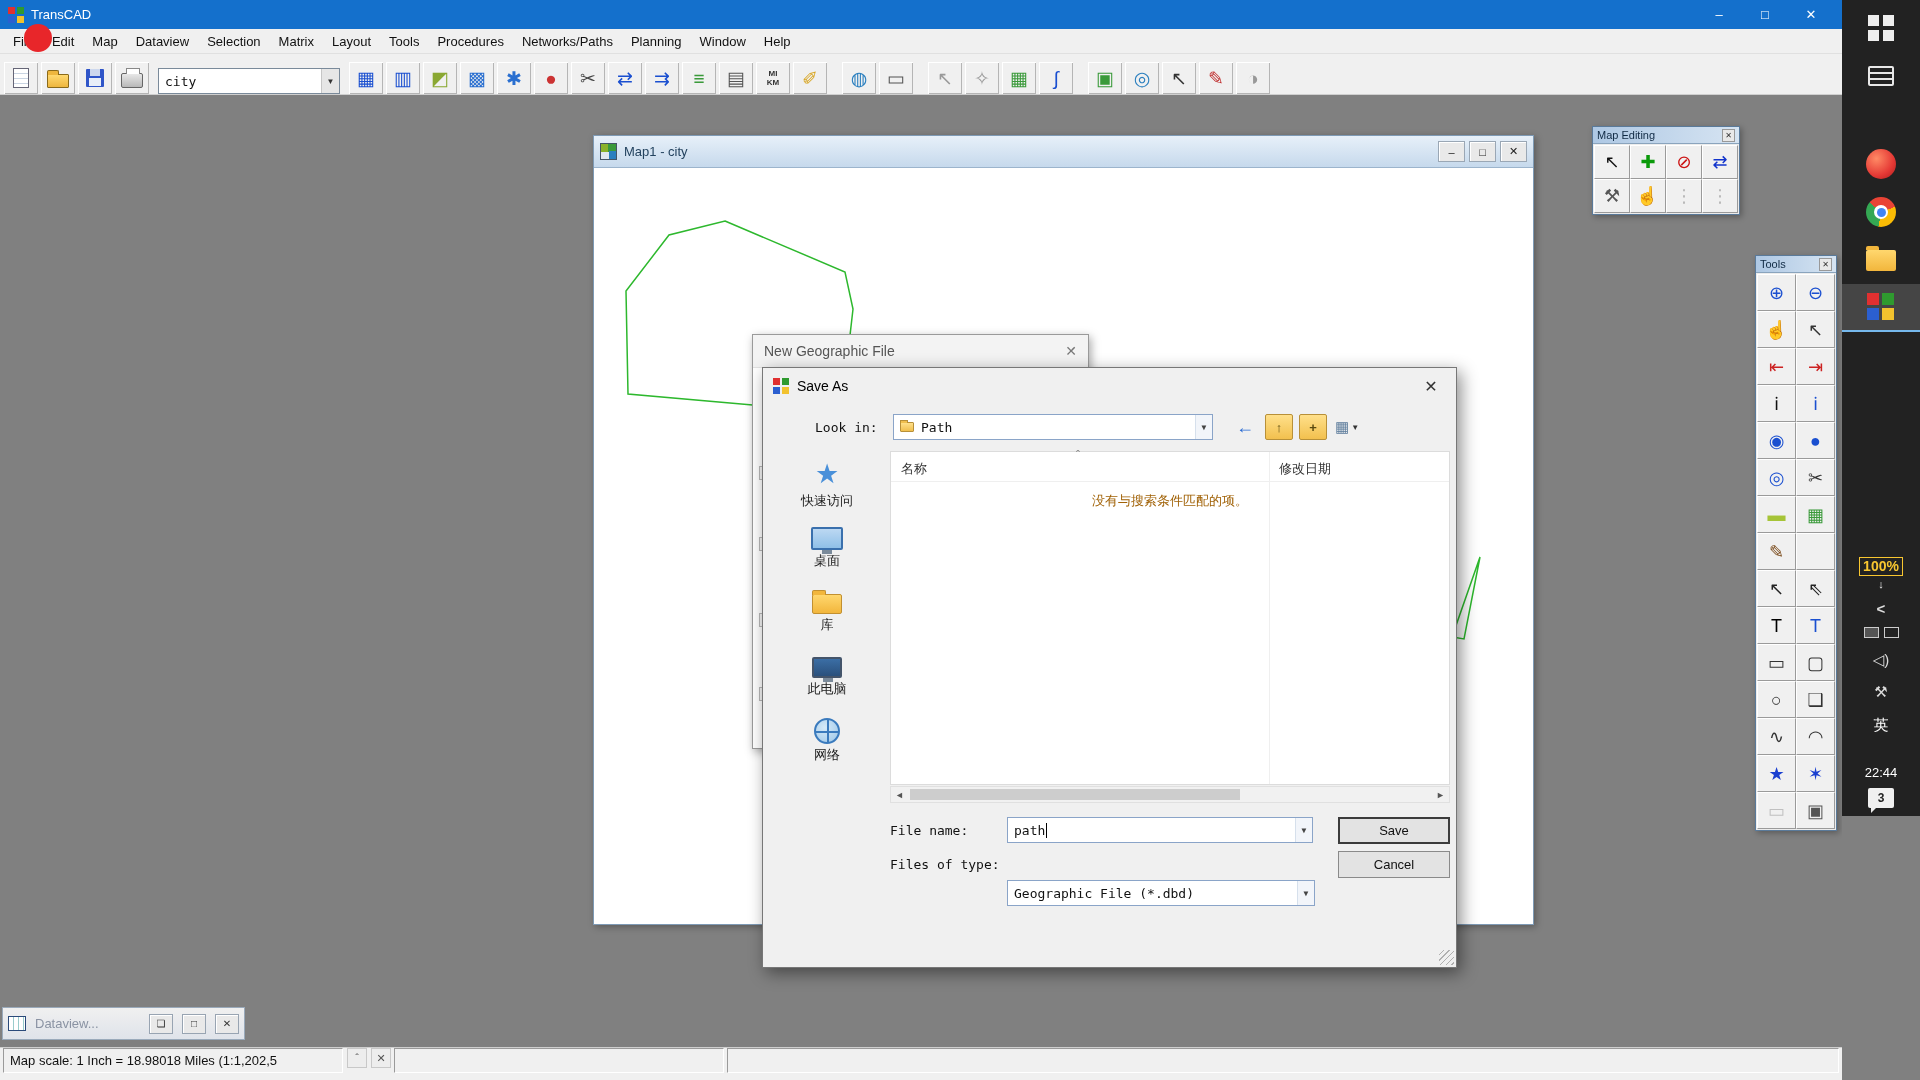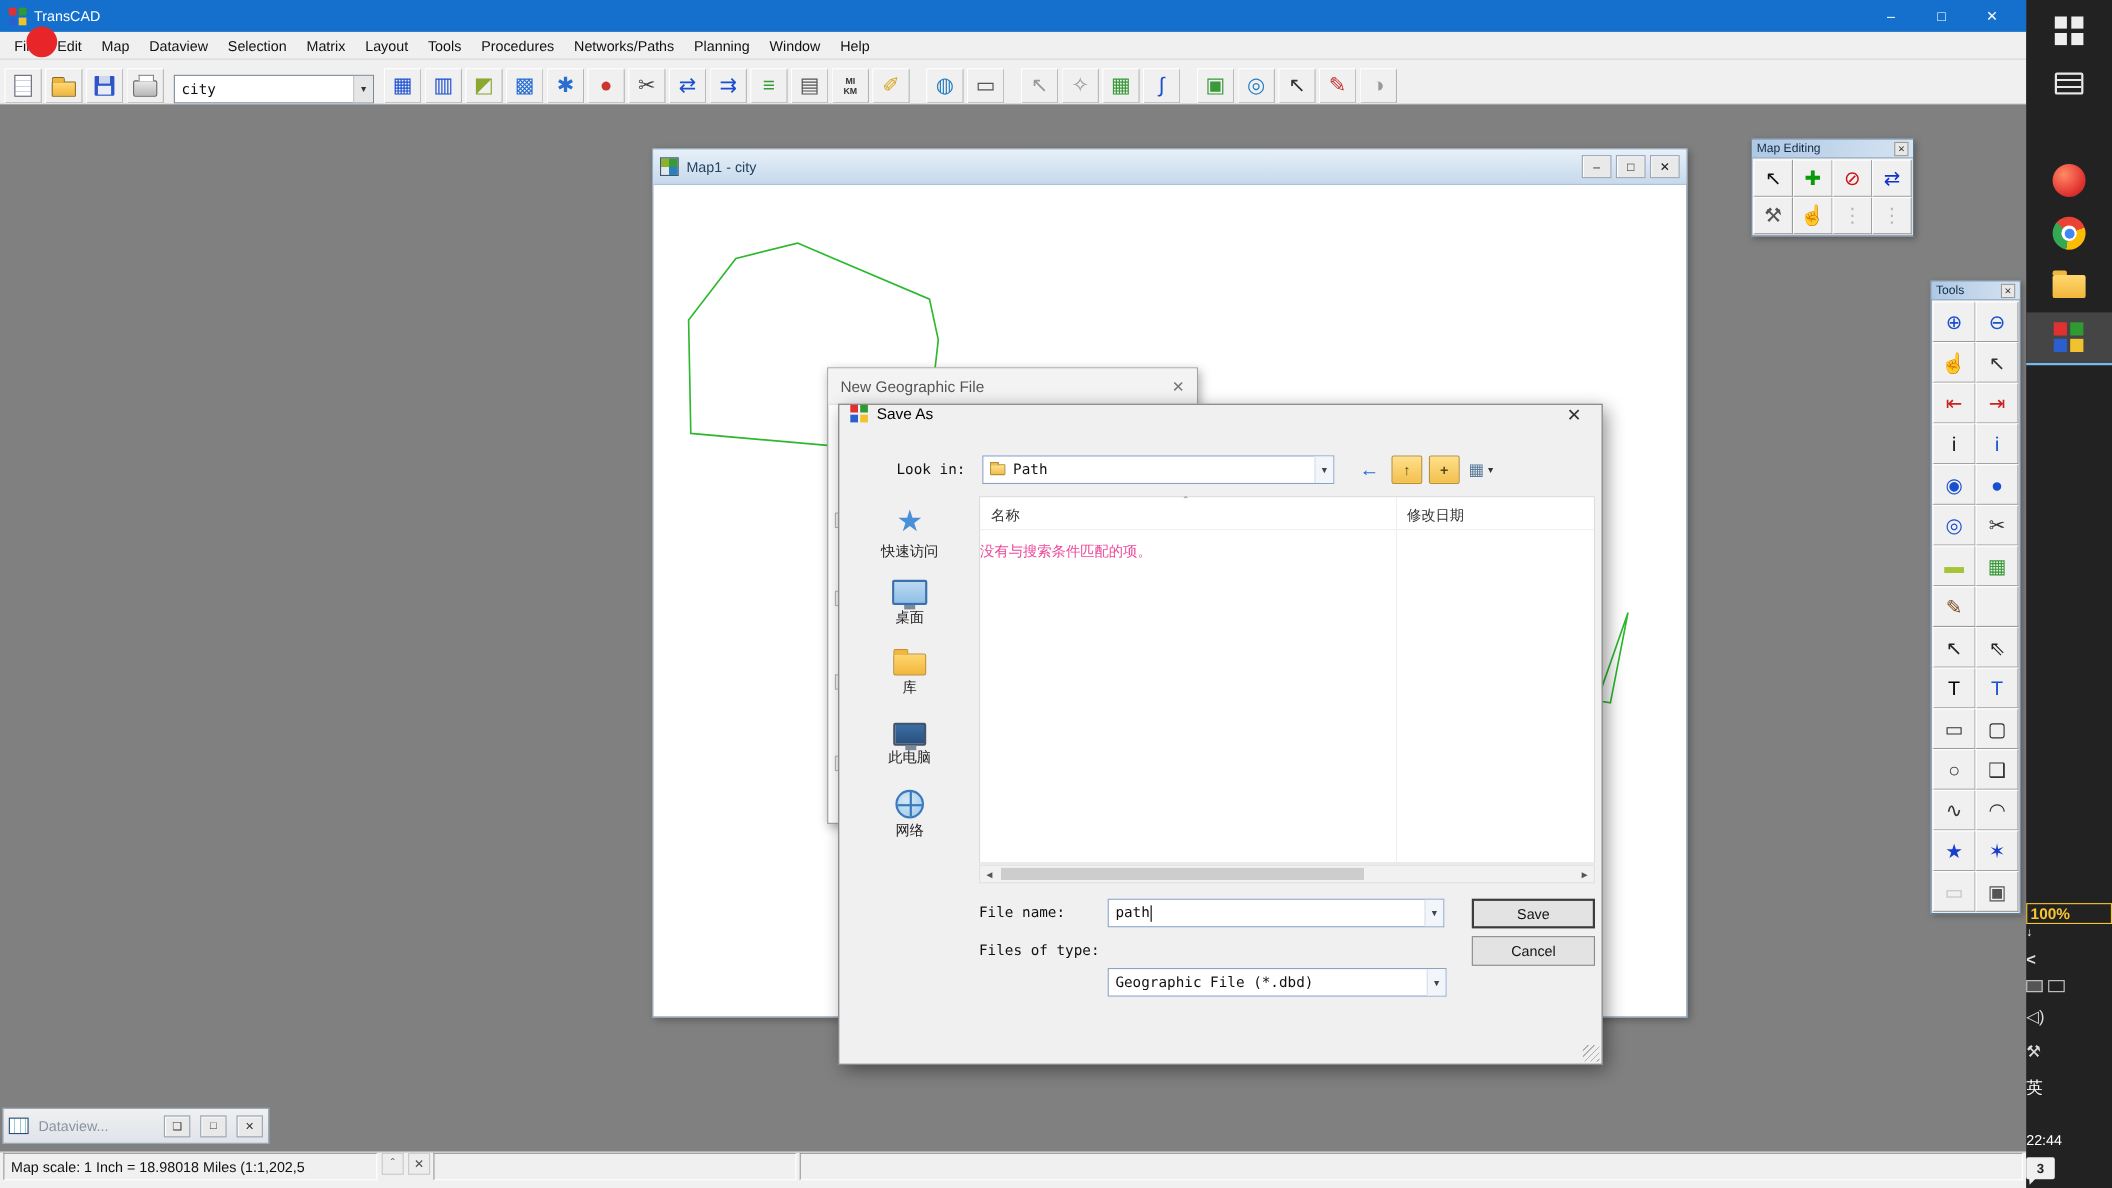--- a/index.html
+++ b/index.html
@@ -50,21 +50,21 @@
 .map-body svg{position:absolute;left:0;top:0}
 
 
 .ngf-dialog{position:absolute;left:752px;top:239px;width:337px;height:415px;background:#fff;border:1px solid #9a9a9a;box-shadow:2px 3px 9px rgba(0,0,0,.35)}
 .ngf-title{height:33px;background:#f3f3f3;display:flex;align-items:center;padding:0 11px;font-size:14px;color:#555;border-bottom:1px solid #e2e2e2}
 .ngf-x{margin-left:auto;color:#777;font-size:14px}
 .ngf-sq{position:absolute;left:6px;width:14px;height:14px;border:1px solid #b8b8b8;background:#f4f4f4}
 
 
 .save-dialog{position:absolute;left:762px;top:272px;width:695px;height:601px;background:#f0f0f0;border:1px solid #777;box-shadow:4px 5px 16px rgba(0,0,0,.45)}
-.sd-title{height:36px;display:flex;padding:0 10px}
+.sd-title{height:36px;display:flex;align-items:center;padding:0 10px}
 .sd-title-text{font-size:14px;color:#000;margin-left:8px}
 .sd-x{margin-left:auto;width:30px;text-align:center;font-size:16px;color:#333;cursor:pointer}
 .sd-lab{position:absolute;font-size:13px;color:#111;font-family:"DejaVu Sans Mono",monospace}
 .sd-combo{position:absolute;height:26px;background:#fff;border:1px solid #8aa4c8;display:flex;align-items:center;padding-left:6px;font:13px "DejaVu Sans Mono",monospace;color:#111}
 .cmb-arrow{margin-left:auto;align-self:stretch;width:17px;display:flex;align-items:center;justify-content:center;font-size:8px;color:#444;border-left:1px solid #d6e0ec;background:#f2f5fa}
 .mini-folder{width:14px;height:10px;background:linear-gradient(#ffe08a,#f0bf4e);border:1px solid #b89038;border-radius:1px;margin-right:7px;position:relative;flex:none}
 .mini-folder::before{content:"";position:absolute;top:-3px;left:-1px;width:6px;height:2px;background:#f0bf4e;border:1px solid #b89038;border-bottom:none}
 .sd-nav{position:absolute;left:468px;top:46px;display:flex;gap:6px}
 .nav-btn{width:28px;height:26px;display:flex;align-items:center;justify-content:center;font-size:16px;cursor:pointer}
 .nav-back{color:#2b6cd4;font-weight:bold;font-size:18px}
@@ -83,21 +83,21 @@
 .pi-computer{width:30px;height:21px;border:2px solid #44546a;border-radius:2px;background:linear-gradient(#3b6ea5,#2a507c);position:relative;margin-top:4px}
 .pi-network{width:26px;height:26px;border:2px solid #3a7abd;border-radius:50%;position:relative;background:radial-gradient(circle at 40% 35%,#d6eaf8,#9cc6e8)}
 .pi-network::before{content:"";position:absolute;left:50%;top:0;bottom:0;width:2px;background:#3a7abd}
 .pi-network::after{content:"";position:absolute;top:50%;left:0;right:0;height:2px;background:#3a7abd}
 .sd-list{position:absolute;left:127px;top:83px;width:560px;height:334px;background:#fff;border:1px solid #dcdcdc}
 .hdr{position:relative;height:30px;border-bottom:1px solid #efefef;font-size:13px;color:#333}
 .hdr .c1{position:absolute;left:10px;top:8px}
 .hdr .c2{position:absolute;left:388px;top:8px}
 .hdr .caret{position:absolute;left:185px;top:-3px;color:#888;font-size:12px}
 .vdiv{position:absolute;left:378px;top:0;bottom:0;width:1px;background:#efefef}
-.sd-empty{position:absolute;left:0;right:0;top:40px;text-align:left;font-size:13px;color:#ec4899}
+.sd-empty{position:absolute;left:0;right:0;top:40px;text-align:center;font-size:13px;color:#a16207}
 .sd-hscroll{position:absolute;left:127px;top:418px;width:560px;height:17px;background:#f1f1f1;border:1px solid #e0e0e0;display:flex;align-items:center}
 .sb-arrow{width:17px;text-align:center;font-size:9px;color:#555;cursor:pointer}
 .sb-track{position:relative;flex:1;height:100%}
 .sb-thumb{position:absolute;left:2px;top:2px;width:330px;height:11px;background:#cdcdcd;cursor:pointer}
 .fn-caret{display:inline-block;width:1px;height:15px;background:#000;margin-left:1px;vertical-align:-3px}
 .sd-btn{position:absolute;left:575px;width:112px;height:27px;background:#e3e3e3;font-size:13px;color:#111;display:flex;align-items:center;justify-content:center;cursor:pointer}
 .btn-save{top:449px;border:2px solid #3c3c3c}
 .btn-cancel{top:483px;border:1px solid #8a8a8a}
 .grip{position:absolute;right:2px;bottom:2px;width:15px;height:15px;background:repeating-linear-gradient(135deg,transparent 0 3px,#b0b0b0 3px 4px)}
 
@@ -119,21 +119,21 @@
 .mw-ico{width:18px;height:15px;border:1px solid #2a4a7a;background:repeating-linear-gradient(90deg,#fff 0 4px,#9cc 4px 5px),repeating-linear-gradient(#fff 0 4px,#9cc 4px 5px);flex:none}
 .mw-title{font-size:13px;color:#8a93a3;flex:1;white-space:nowrap;overflow:hidden}
 .mw-btn{width:24px;height:20px;background:#e9e9e9;border:1px solid #98a4b2;box-shadow:inset 1px 1px 0 #fff;display:flex;align-items:center;justify-content:center;font-size:10px;color:#333;cursor:pointer;flex:none}
 
 
 .statusbar{position:absolute;left:0;top:1047px;width:1842px;height:33px;background:#f0f0f0;border-top:1px solid #cfcfcf;display:flex;align-items:flex-start;font-size:13px;color:#111}
 .sb-cell{height:25px;border:1px solid;border-color:#9a9a9a #fff #fff #9a9a9a;display:flex;align-items:center;padding:0 6px;margin-left:3px;background:#f0f0f0;white-space:nowrap;overflow:hidden}
 .sb-mini{width:20px;height:20px;margin-left:4px;display:flex;align-items:center;justify-content:center;font-size:11px;color:#555;border:1px solid #c8c8c8;background:#ededed}
 
 
-.taskbar{position:absolute;left:1842px;top:0;width:78px;height:1080px;background:#222;display:flex;flex-direction:column;color:#ddd}
+.taskbar{position:absolute;left:1842px;top:0;width:78px;height:816px;background:#222;display:flex;flex-direction:column;align-items:center;color:#ddd}
 .tk-item{width:78px;height:48px;display:flex;align-items:center;justify-content:center;cursor:pointer;flex:none}
 .tk-start{width:26px;height:26px;background-image:linear-gradient(#eee,#eee),linear-gradient(#eee,#eee),linear-gradient(#eee,#eee),linear-gradient(#eee,#eee);background-size:11px 11px;background-position:0 0,15px 0,0 15px,15px 15px;background-repeat:no-repeat}
 .tk-taskview{width:26px;height:20px;border:2px solid #e8e8e8;border-radius:2px;background:repeating-linear-gradient(#0000 0 4px,#e8e8e8 4px 6px)}
 .tk-red{width:30px;height:30px;border-radius:50%;background:radial-gradient(circle at 35% 32%,#ff8a65,#e53935 60%,#a91c1c)}
 .tk-chrome{width:30px;height:30px;border-radius:50%;background:conic-gradient(from -50deg,#ea4335 0 120deg,#fbbc05 120deg 240deg,#34a853 240deg 360deg);position:relative}
 .tk-chrome::before{content:"";position:absolute;left:8px;top:8px;width:14px;height:14px;border-radius:50%;background:#fff}
 .tk-chrome::after{content:"";position:absolute;left:10.5px;top:10.5px;width:9px;height:9px;border-radius:50%;background:#4285f4}
 .tk-folder{width:30px;height:21px;background:linear-gradient(#ffd76e,#f2b63c);border-radius:2px;position:relative}
 .tk-folder::before{content:"";position:absolute;top:-4px;left:0;width:13px;height:4px;background:#f2b63c;border-radius:2px 2px 0 0}
 .tk-item.active{background:#454545;border-bottom:2px solid #76b9ed}

